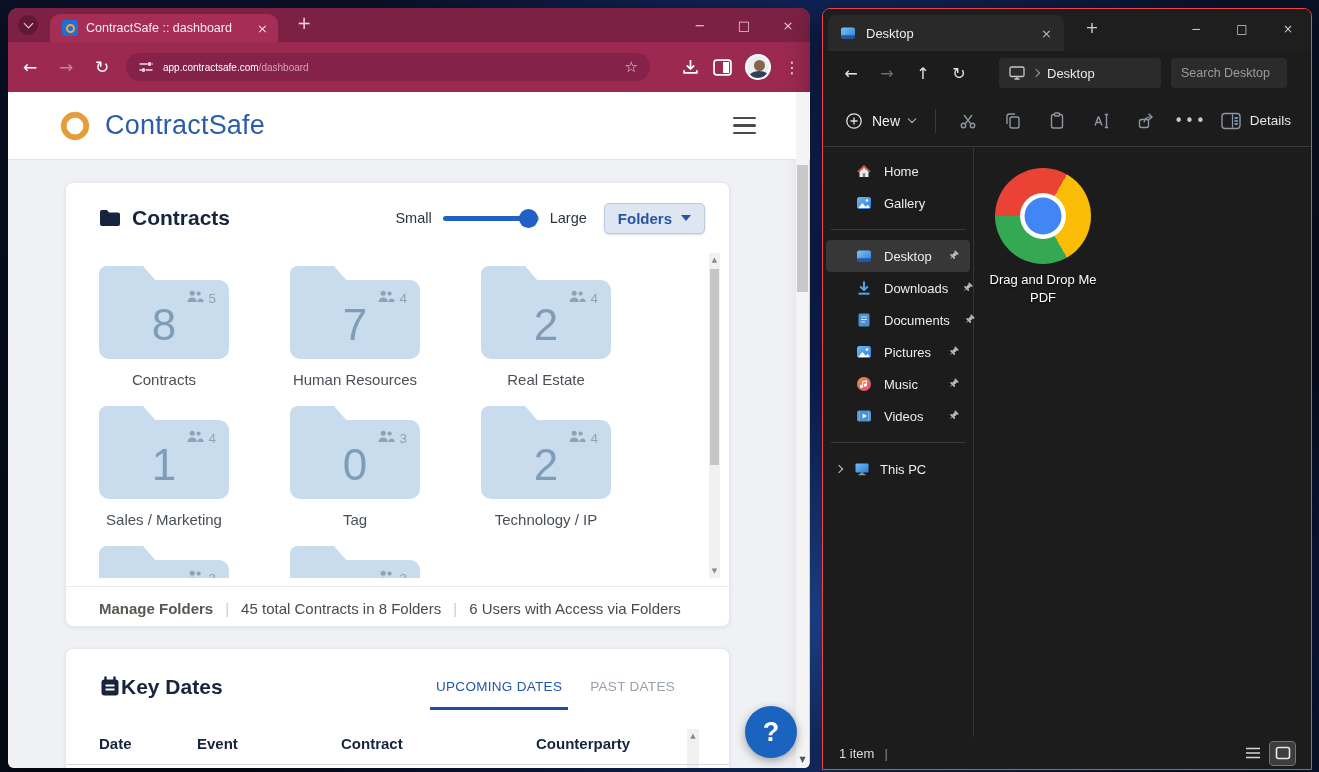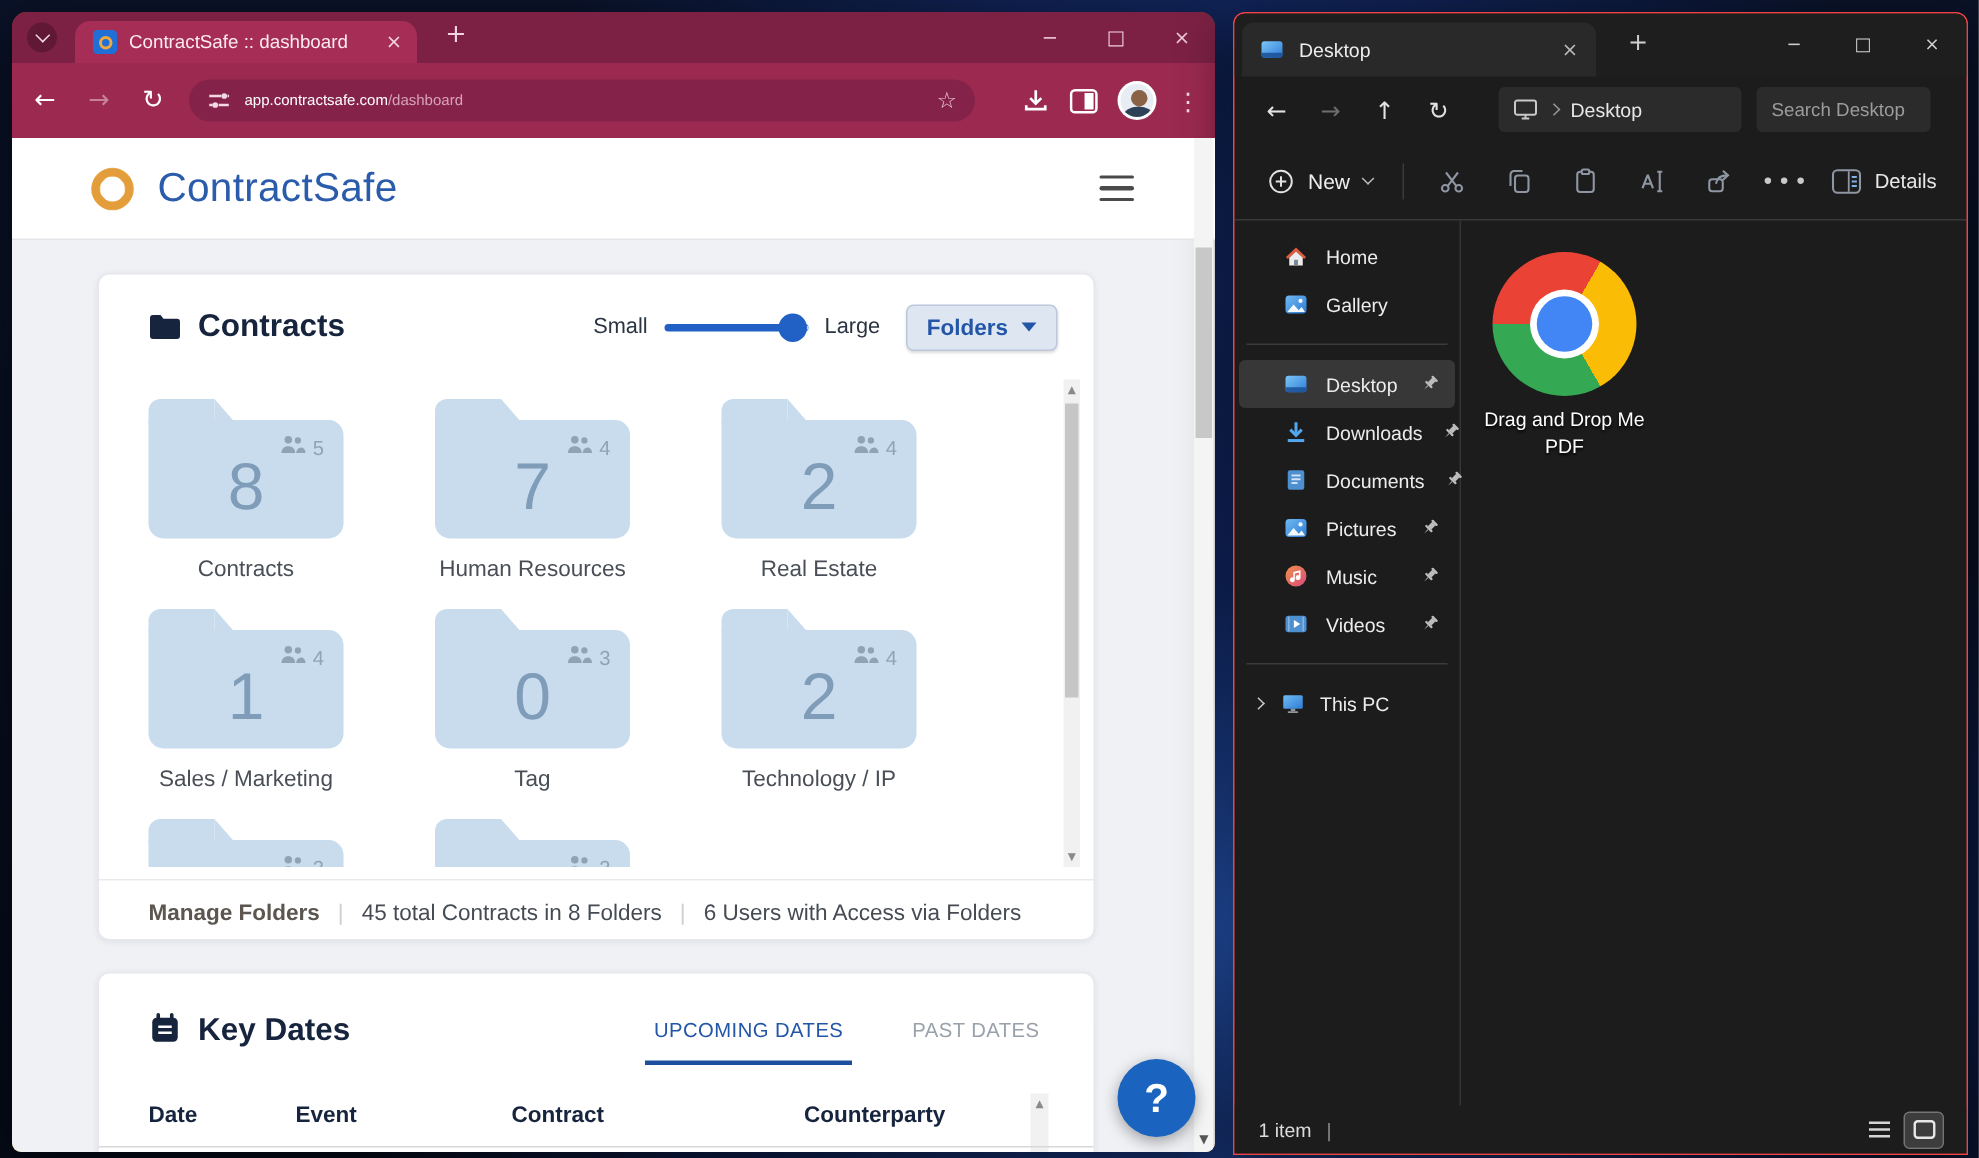--- a/index.html
+++ b/index.html
@@ -71,22 +71,22 @@
 .f-badge{position:absolute;top:24px;right:13px;display:flex;align-items:center;gap:4px;color:#8FA3B6;font-size:13.5px}
 .f-num{position:absolute;left:0;right:0;top:24px;bottom:0;display:flex;align-items:center;justify-content:center;font-size:44px;color:#7F9DB8}
 .f-label{margin-top:12px;text-align:center;font-size:15px;color:#4A4F57;width:170px;margin-left:-20px}
 .inner-sb{position:absolute;top:70px;right:9px;width:11px;height:325px;background:#F1F1F1}
 .sb-arrow{position:absolute;left:0;right:0;text-align:center;font-size:7px;color:#8A8A8A;cursor:pointer}
 .sb-thumb{position:absolute;left:1px;right:1px;background:#C6C6C6;cursor:grab}
 .card-foot{position:absolute;left:0;right:0;top:403px;border-top:1px solid #EAEAEA;padding:13px 0 0 33px;display:flex;align-items:center;gap:12px;font-size:15px;color:#464B53}
 .manage{font-weight:bold;color:#5C5650;cursor:pointer}
 .foot-sep{color:#CFCFCF}
 
-.kd-title-row{position:absolute;top:26px;left:33px;display:flex;gap:11px}
-.kd-tabs{position:absolute;top:30px;left:364px;display:flex;gap:34px}
+.kd-title-row{position:absolute;top:26px;left:33px;display:flex;align-items:center;}
+.kd-tabs{position:absolute;top:30px;left:364px;display:flex;gap:16px}
 .kd-tab{font-size:13.5px;letter-spacing:.3px;color:#99A1AB;padding:0 6px 13px;cursor:pointer}
 .kd-tab.active{color:#2456A8;border-bottom:3px solid #1D4F9C}
 .kd-cols{position:absolute;top:86px;left:33px;right:50px;display:grid;grid-template-columns:98px 144px 195px 1fr;font-size:15px;font-weight:bold;color:#16243D}
 .kd-sb{position:absolute;top:80px;right:30px;width:12px;height:130px;background:#F1F1F1}
 .kd-divider{position:absolute;top:115px;left:0;right:0;height:1px;background:#D8D8D8}
 
 .page-scrollbar{position:absolute;top:0;right:1px;width:13px;bottom:0;background:#F4F4F4;z-index:3}
 .ps-thumb{position:absolute;left:1px;right:1px;top:73px;height:127px;background:#C8C8C8}
 .ps-down{position:absolute;bottom:4px;left:0;right:0;text-align:center;font-size:8px;color:#555;cursor:pointer}
 .help-fab{position:absolute;left:737px;top:614px;width:52px;height:52px;border-radius:50%;background:#1A63BE;color:#fff;display:flex;align-items:center;justify-content:center;font-size:27px;font-weight:bold;box-shadow:0 3px 10px rgba(0,0,0,.35);cursor:pointer;z-index:4}

